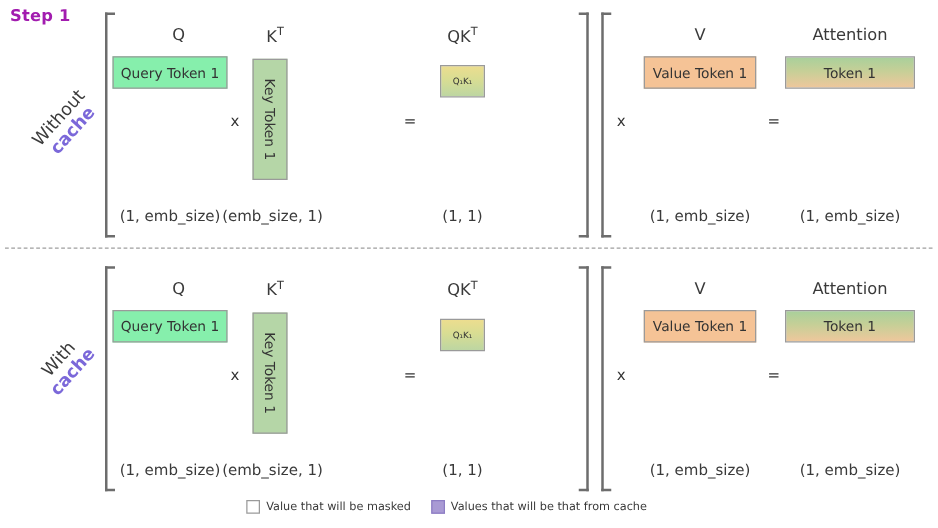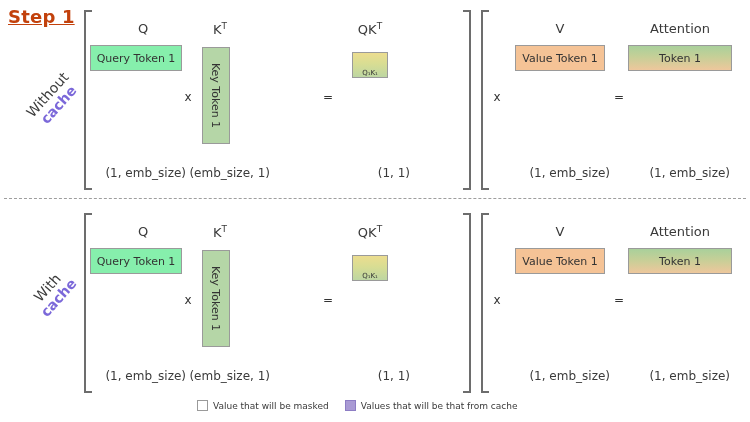--- a/index.html
+++ b/index.html
@@ -7,23 +7,22 @@
     width:750px;height:422px;position:relative;overflow:hidden;
     background:#ffffff;
     font-family:"DejaVu Sans","Liberation Sans",sans-serif;
     color:#3a3a3a;
     -webkit-font-smoothing:antialiased;
   }
   .abs{position:absolute;}
 
   
   #step-title{
-    left:8px;top:6px;font-size:18px;font-weight:bold;color:#c2410c;
+    left:8px;top:6px;font-size:13px;font-weight:bold;color:#a21caf;
     letter-spacing:.2px;
-    text-decoration:underline;
   }
 
   
   .side-label{
     width:120px;text-align:center;font-size:14px;line-height:1.05;
     transform-origin:50% 50%;
   }
   .side-label .l1{color:#3c3c3c;display:block;}
   .side-label .l2{display:block;font-weight:bold;}
 
@@ -49,27 +48,27 @@
   }
   .box.query{background:#86efac;}
   .box.key{background:#b5d6a7;}
   .box.value{background:#f5c396;}
   .box.qk{background:linear-gradient(180deg,#ecdd8f 0%,#d8dd93 45%,#bdd6a2 100%);}
   .box.attn{background:linear-gradient(180deg,#a9d09b 0%,#c6cf97 45%,#eec79c 100%);}
   .vert-text{
     transform:rotate(90deg);
     white-space:nowrap;font-size:11px;color:#333;
   }
-  .sub{font-size:7px;align-items:flex-end;}
+  .sub{font-size:7px;}
 
   
   .op{font-size:12px;color:#333;text-align:center;}
 
   
-  .dim{font-size:12px;color:#3a3a3a;text-align:right;white-space:nowrap;}
+  .dim{font-size:12px;color:#3a3a3a;text-align:center;white-space:nowrap;}
 
   
   #divider{left:4px;top:198px;width:742px;height:0;border-top:1px dashed #9e9e9e;}
 
   
   #legend{left:197px;top:400px;display:flex;align-items:center;gap:16px;}
   .legend-item{display:flex;align-items:center;gap:5px;}
   .swatch{width:11px;height:11px;box-sizing:border-box;border:1px solid #9a9a9a;}
   .swatch.masked{background:#ffffff;}
   .swatch.cache{background:#a99ad4;border-color:#8d7dc4;}

